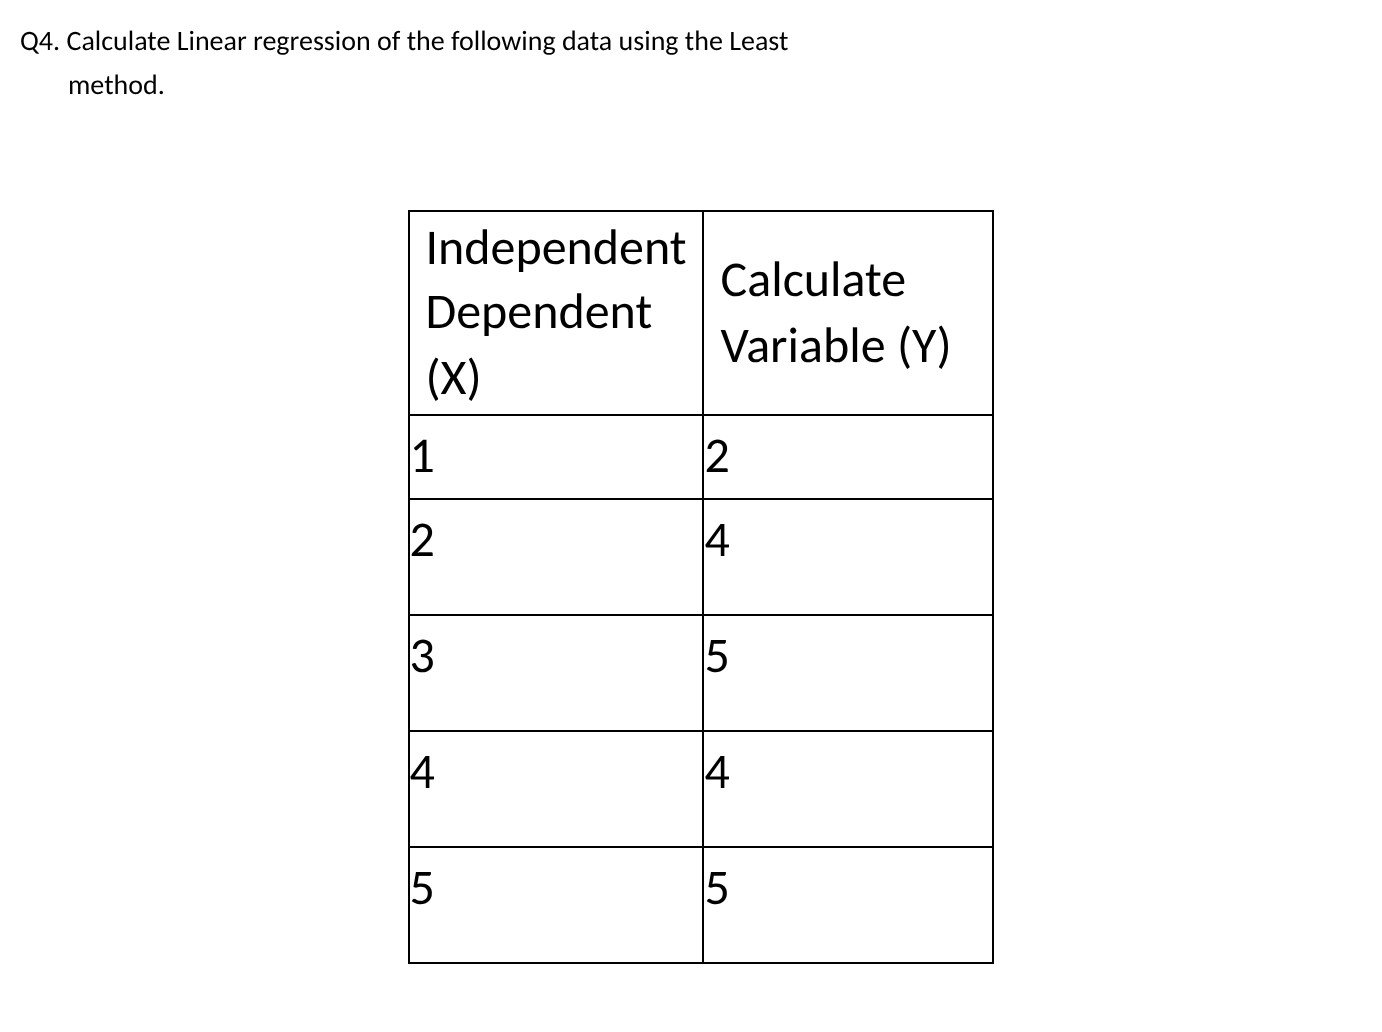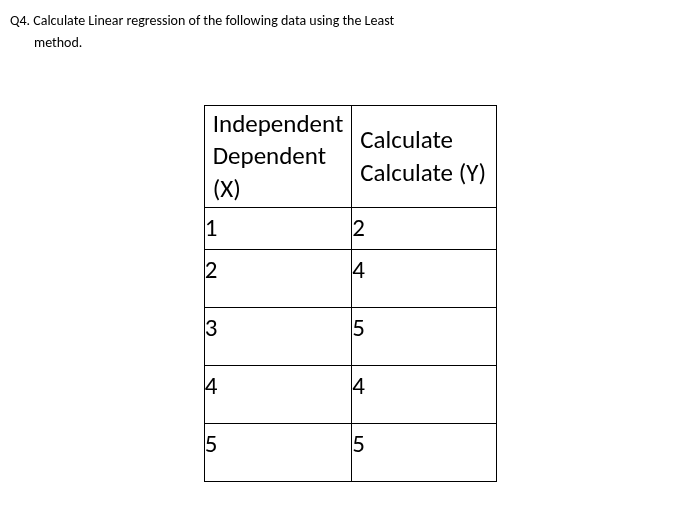--- a/index.html
+++ b/index.html
@@ -73,21 +73,21 @@
 <div class="table-container">
   <table>
     <thead>
       <tr>
         <th>
           <span>Independent</span><br>
           <span>Dependent (X)</span>
         </th>
         <th>
           <span>Calculate</span><br>
-          <span>Calculate (Y)</span>
+          <span>Variable (Y)</span>
         </th>
       </tr>
     </thead>
     <tbody>
       <tr>
         <td>1</td>
         <td>2</td>
       </tr>
       <tr class="tall">
         <td>2</td>

